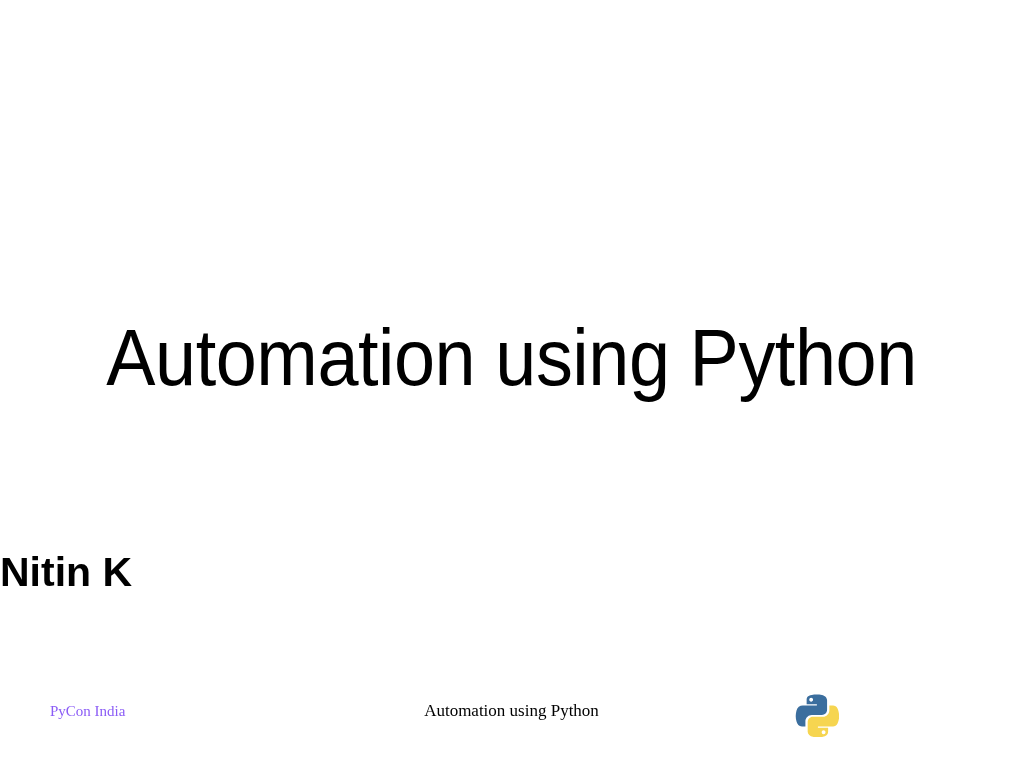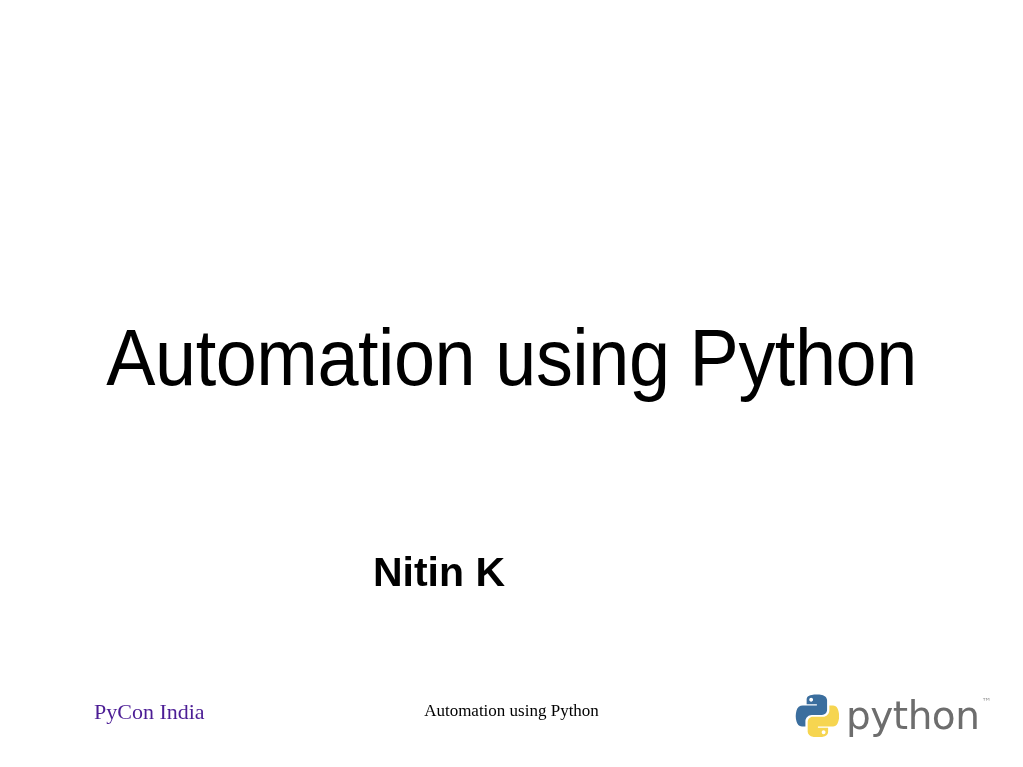--- a/index.html
+++ b/index.html
@@ -38,41 +38,40 @@
     transform-origin: 50% 50%;
     white-space: nowrap;
   }
 
   
   .presenter-name {
     position: absolute;
     left: 0;
     top: 552px;
     width: 878px;
-    text-align: center;
+    text-align: left;
     font-family: "Liberation Sans", "DejaVu Sans", sans-serif;
     font-size: 41px;
     font-weight: 700;
     line-height: 1.0;
     color: #000000;
     white-space: nowrap;
   }
 
   
   .footer-left {
     position: absolute;
     left: 50px;
     top: 700px;
     font-family: "Liberation Serif", "DejaVu Serif", serif;
-    font-size: 22px;
+    font-size: 15px;
     font-weight: 400;
     line-height: 23px;
-    color: #4c1d95;
+    color: #8b5cf6;
     white-space: nowrap;
-    margin-left: 44px;
   }
   .footer-left .line {
     display: block;
   }
 
   .footer-center {
     position: absolute;
     left: 0;
     top: 701px;
     width: 1023px;
@@ -139,18 +138,15 @@
 
   <div class="footer-center">Automation using Python</div>
 
   <div class="python-logo">
     <svg class="mark" viewBox="0 0 110 110" aria-hidden="true">
 
       <path fill="#3b6e9e" d="M54.2 4.0c-4.4 0-8.6.4-12.3 1.1-10.8 1.9-12.8 5.9-12.8 13.3v9.8h25.6v3.3H19.5c-7.4 0-13.9 4.5-15.9 13-2.3 9.8-2.4 15.9 0 26.1 1.8 7.6 6.2 13 13.6 13h8.8V70.8c0-8.5 7.3-15.9 15.9-15.9h25.5c7.1 0 12.8-5.9 12.8-13V18.4c0-6.9-5.9-12.1-12.8-13.3-4.4-.7-8.9-1.1-13.2-1.1zM40.4 11.9c2.6 0 4.8 2.2 4.8 4.9 0 2.7-2.2 4.8-4.8 4.8-2.7 0-4.8-2.1-4.8-4.8 0-2.7 2.1-4.9 4.8-4.9z"></path>
 
       <path fill="#f6d550" d="M85.9 31.5v11.5c0 8.9-7.5 16.3-15.9 16.3H44.5c-7 0-12.8 6-12.8 13v24.4c0 6.9 6.1 11 12.8 12.9 8 2.4 15.7 2.8 25.5 0 6.4-1.8 12.8-5.6 12.8-12.9v-9.8H57.3v-3.3h38.3c7.4 0 10.2-5.2 12.8-13 2.7-8 2.6-15.7 0-26.1-1.8-7.4-5.4-13-12.8-13h-9.7zM71.5 93.4c2.7 0 4.8 2.1 4.8 4.8 0 2.7-2.1 4.9-4.8 4.9-2.6 0-4.8-2.2-4.8-4.9 0-2.7 2.2-4.8 4.8-4.8z"></path>
     </svg>
-    <span class="wordmark">
-      <span>python</span><span class="tm">™</span>
-    </span>
   </div>
 
 </div>
 
 </body></html>

